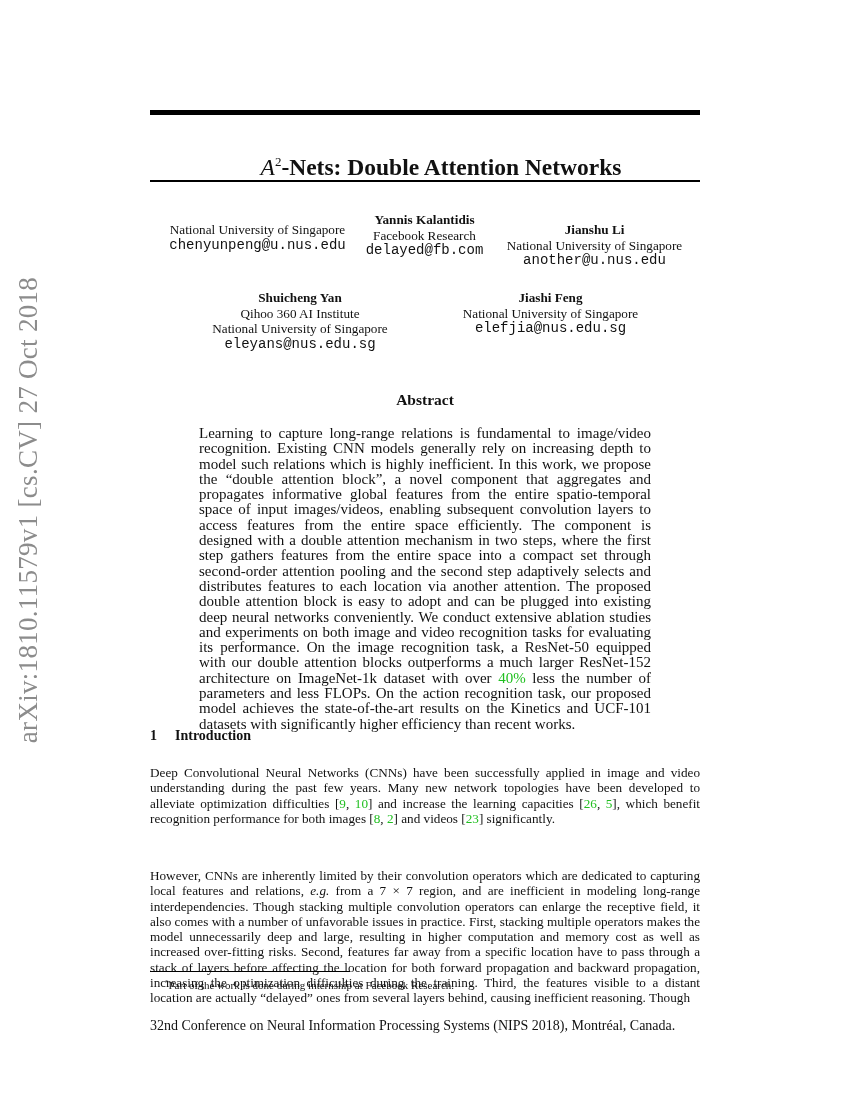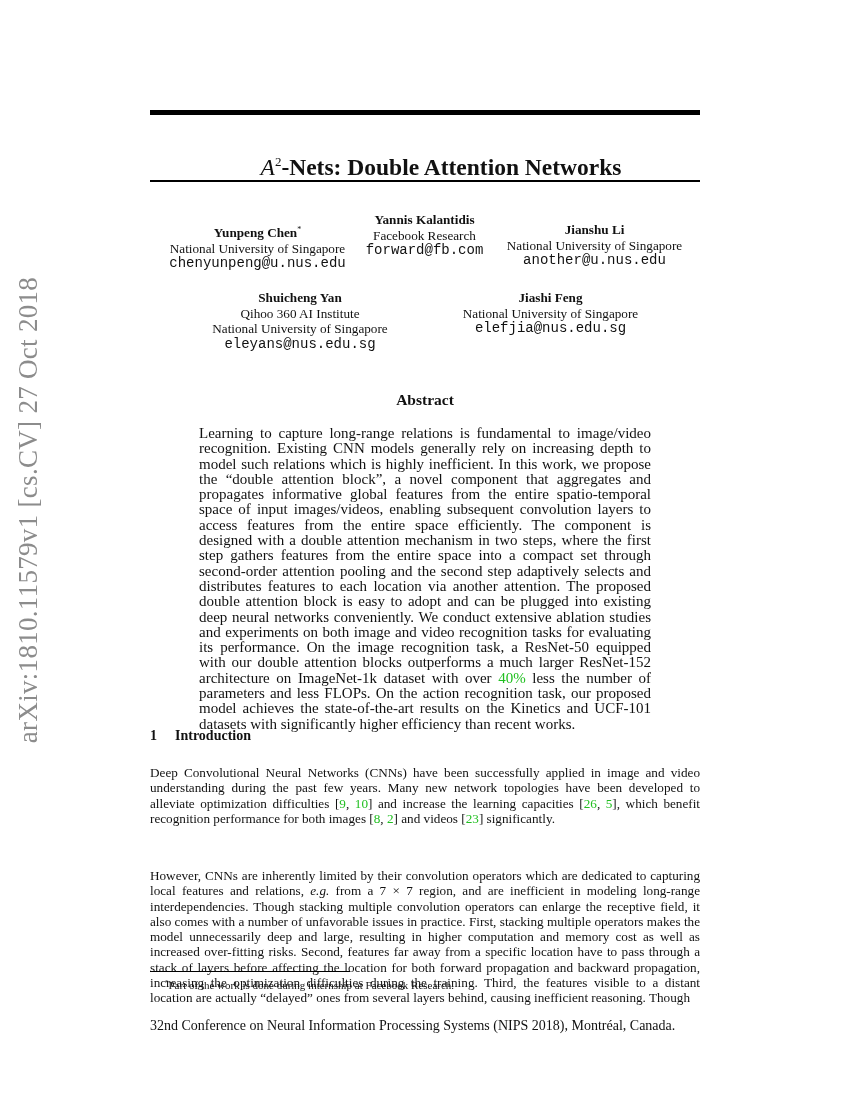--- a/index.html
+++ b/index.html
@@ -58,28 +58,27 @@
   <span>arXiv:1810.11579v1  [cs.CV]  27 Oct 2018</span>
 </div>
 
 <div class="rule-thick"></div>
 <h1 class="title" style="margin:16px;">
   <span class="math">A</span><sup>2</sup><span>-Nets: Double Attention Networks</span>
 </h1>
 <div class="rule-thin"></div>
 
 <div class="author" style="left:155px; width:205px; top:222px;">
-  <div class="name"><span>Yunpeng Chen</span><sup>*</sup></div>
   <div>National University of Singapore</div>
   <div class="email">chenyunpeng@u.nus.edu</div>
 </div>
 <div class="author" style="left:362px; width:125px; top:212px;">
   <div class="name">Yannis Kalantidis</div>
   <div>Facebook Research</div>
-  <div class="email">forward@fb.com</div>
+  <div class="email">delayed@fb.com</div>
 </div>
 <div class="author" style="left:492px; width:205px; top:222px;">
   <div class="name">Jianshu Li</div>
   <div>National University of Singapore</div>
   <div class="email">another@u.nus.edu</div>
 </div>
 <div class="author" style="left:200px; width:200px; top:290px;">
   <div class="name">Shuicheng Yan</div>
   <div>Qihoo 360 AI Institute</div>
   <div>National University of Singapore</div>

